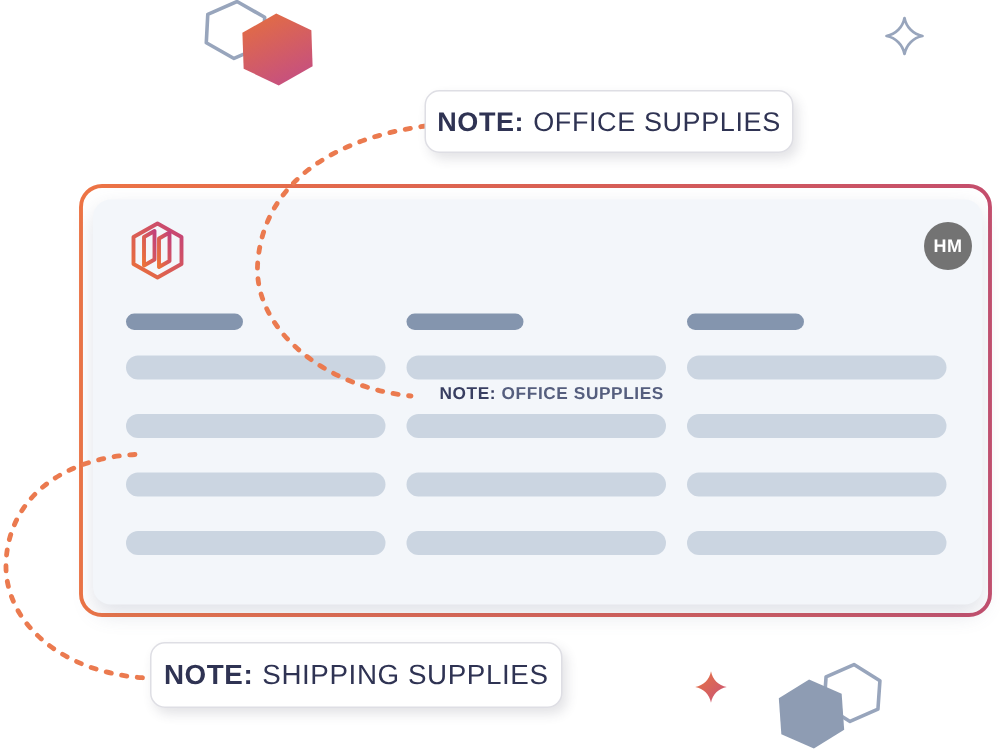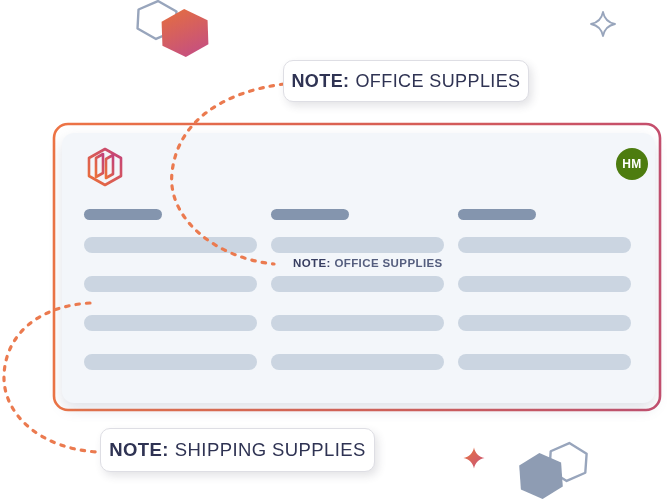--- a/index.html
+++ b/index.html
@@ -14,21 +14,21 @@
   
   .frame-svg{left:0;top:0;pointer-events:none;}
   .mock-card{
     left:62px;top:133px;width:593px;height:270px;
     background:#F3F6FA;border-radius:12px;
     box-shadow:0 6px 14px rgba(100,110,140,.20);
   }
   .logo{left:22px;top:13px;}
   .avatar{
     left:554px;top:15px;width:32px;height:32px;border-radius:50%;
-    background:#4d7c0f;color:#ffffff;font-weight:bold;font-size:12px;
+    background:#737373;color:#ffffff;font-weight:bold;font-size:12px;
     display:flex;align-items:center;justify-content:center;letter-spacing:.3px;
   }
   .col{position:absolute;top:76px;width:173px;}
   .col1{left:22px;} .col2{left:209px;} .col3{left:396px;}
   .bar-dark{width:78px;height:11px;border-radius:6px;background:#8495AE;margin-bottom:17px;}
   .bar-light{width:173px;height:16px;border-radius:8px;background:#CBD5E1;margin-bottom:23px;}
   .inline-note{
     position:absolute;font-size:11.5px;letter-spacing:.4px;color:#555E7E;
     font-weight:600;white-space:nowrap;
   }

